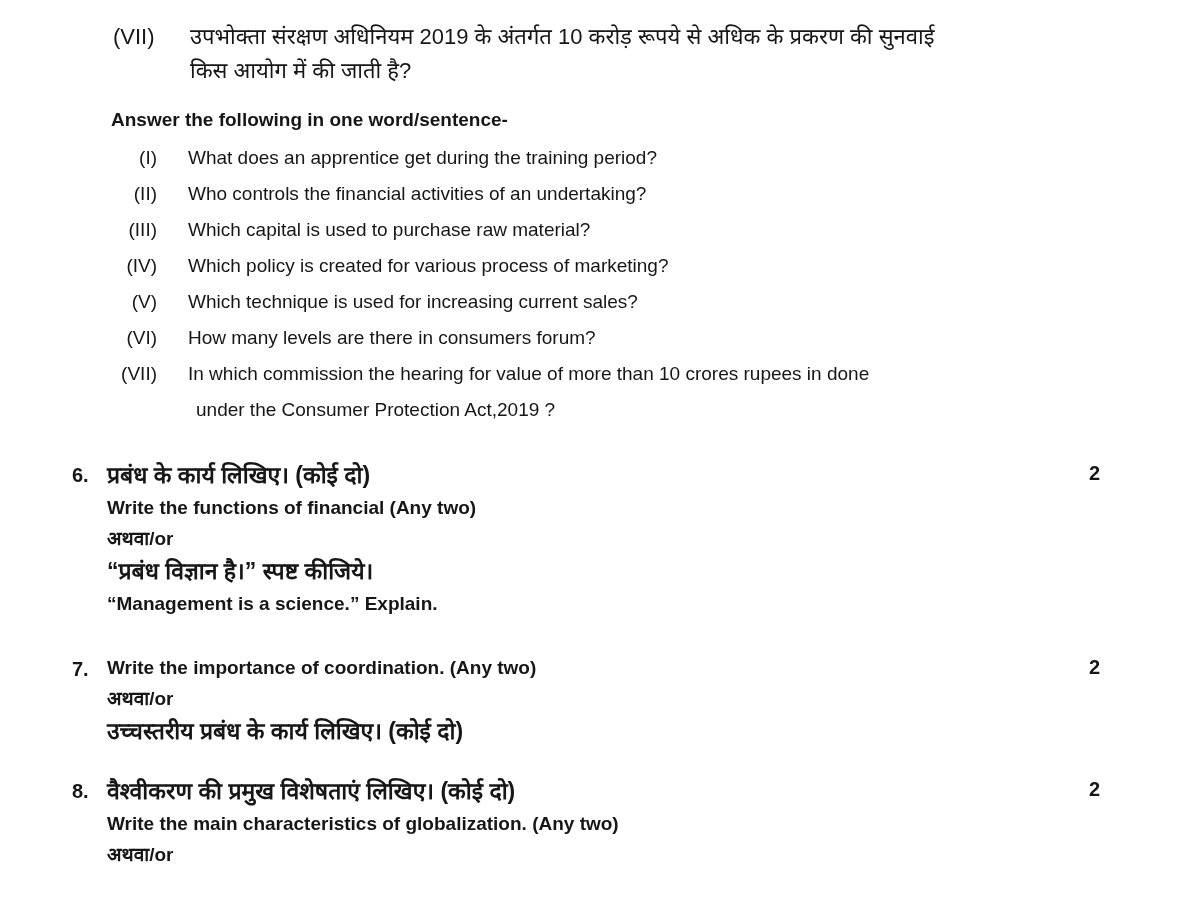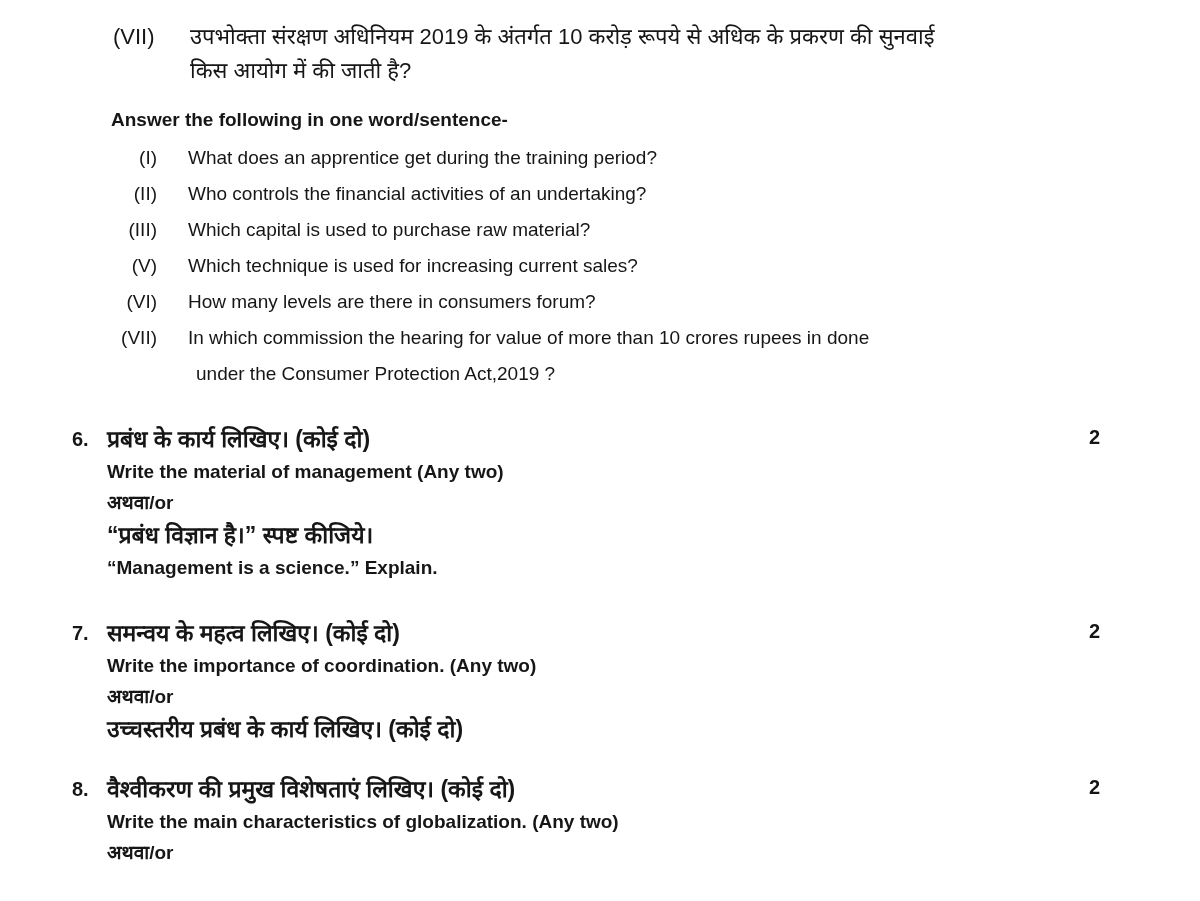--- a/index.html
+++ b/index.html
@@ -73,51 +73,54 @@
     </div>
     <div class="row">
       <span class="row-label">(II)</span>
       <span class="row-text">Who controls the financial activities of an undertaking?</span>
     </div>
     <div class="row">
       <span class="row-label">(III)</span>
       <span class="row-text">Which capital is used to purchase raw material?</span>
     </div>
     <div class="row">
+      <span class="row-label">(IV)</span>
+      <span class="row-text">Which policy is created for various process of marketing?</span>
+    </div>
+    <div class="row">
       <span class="row-label">(V)</span>
       <span class="row-text">Which technique is used for increasing current sales?</span>
     </div>
     <div class="row">
       <span class="row-label">(VI)</span>
       <span class="row-text">How many levels are there in consumers forum?</span>
     </div>
     <div class="row">
       <span class="row-label">(VII)</span>
       <span class="row-text">In which commission the hearing for value of more than 10 crores rupees in done</span>
     </div>
     <div class="row-cont">under the Consumer Protection Act,2019 ?</div>
   </div>
 
   <div class="q q6">
     <span class="q-num">6.</span>
     <span class="q-marks">2</span>
     <div class="q-body">
       <div class="q-hi">प्रबंध के कार्य लिखिए। (कोई दो)</div>
-      <div class="q-en">Write the material of management (Any two)</div>
+      <div class="q-en">Write the functions of financial (Any two)</div>
       <div class="q-or">अथवा/or</div>
       <div class="q-hi">“प्रबंध विज्ञान है।” स्पष्ट कीजिये।</div>
       <div class="q-en">“Management is a science.” Explain.</div>
     </div>
   </div>
 
   <div class="q q7">
     <span class="q-num">7.</span>
     <span class="q-marks">2</span>
     <div class="q-body">
-      <div class="q-hi">समन्वय के महत्व लिखिए। (कोई दो)</div>
       <div class="q-en">Write the importance of coordination. (Any two)</div>
       <div class="q-or">अथवा/or</div>
       <div class="q-hi">उच्चस्तरीय प्रबंध के कार्य लिखिए। (कोई दो)</div>
     </div>
   </div>
 
   <div class="q q8">
     <span class="q-num">8.</span>
     <span class="q-marks">2</span>
     <div class="q-body">

